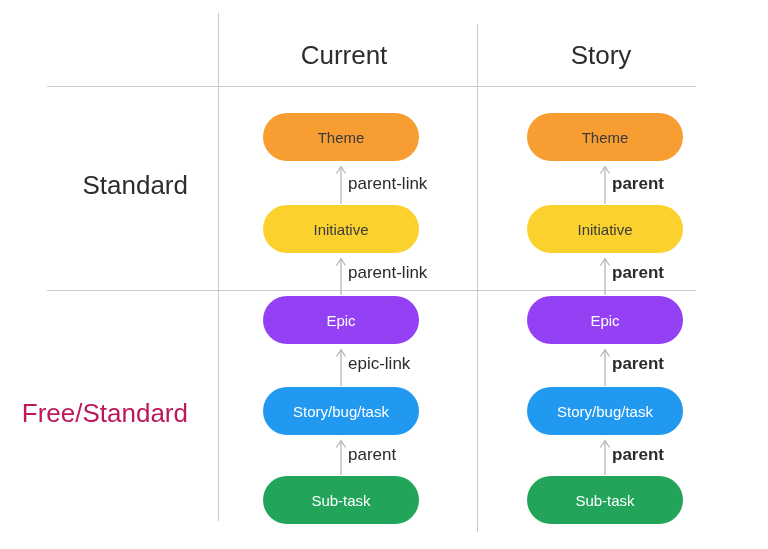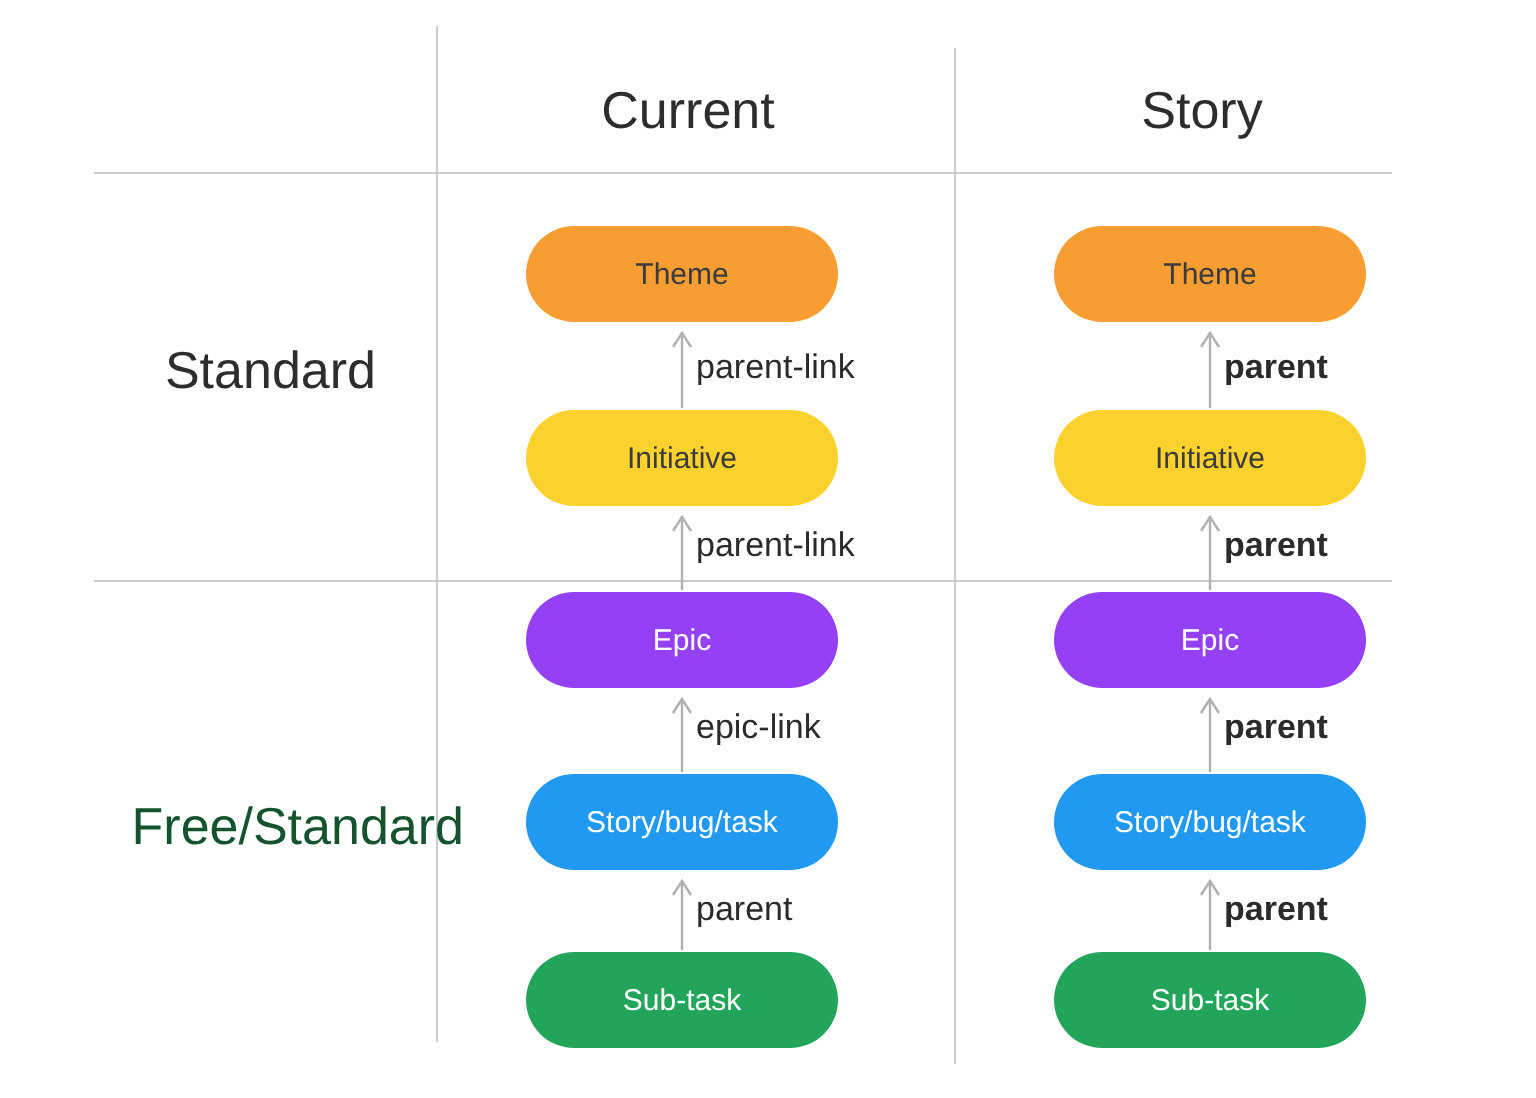--- a/index.html
+++ b/index.html
@@ -51,21 +51,21 @@
 
   <div class="gridline" style="left: 218px; top: 13px; width: 1px; height: 508px; background: rgb(203, 203, 203);"></div>
   <div class="gridline" style="left: 477px; top: 24px; width: 1px; height: 508px; background: rgb(203, 203, 203);"></div>
   <div class="gridline" style="left: 47px; top: 86px; width: 685px; height: 1px; background: rgb(203, 203, 203);"></div>
   <div class="gridline" style="left: 47px; top: 290px; width: 685px; height: 1px; background: rgb(203, 203, 203);"></div>
 
   <div class="col-header" style="left: 344px; top: 40px; color: rgb(45, 45, 45);">Current</div>
   <div class="col-header" style="left: 601px; top: 40px; color: rgb(45, 45, 45);">Story</div>
 
   <div class="row-header" style="top: 170px; color: rgb(45, 45, 45);">Standard</div>
-  <div class="row-header" style="top: 398px; color: #14532d; padding-left: 44px;">Free/Standard</div>
+  <div class="row-header" style="top: 398px; color: #be185d;">Free/Standard</div>
 
   <div class="pill" style="left: 263px; top: 113px; background: rgb(247, 157, 49); color: rgb(59, 59, 59);">Theme</div>
   <div class="pill" style="left: 263px; top: 205px; background: rgb(251, 209, 46); color: rgb(59, 59, 59);">Initiative</div>
   <div class="pill" style="left: 263px; top: 296px; background: rgb(148, 64, 244); color: rgb(255, 255, 255);">Epic</div>
   <div class="pill" style="left: 263px; top: 387px; background: rgb(33, 153, 241); color: rgb(255, 255, 255);">Story/bug/task</div>
   <div class="pill" style="left: 263px; top: 476px; background: rgb(34, 165, 91); color: rgb(255, 255, 255);">Sub-task</div>
 
   <div class="pill" style="left: 527px; top: 113px; background: rgb(247, 157, 49); color: rgb(59, 59, 59);">Theme</div>
   <div class="pill" style="left: 527px; top: 205px; background: rgb(251, 209, 46); color: rgb(59, 59, 59);">Initiative</div>
   <div class="pill" style="left: 527px; top: 296px; background: rgb(148, 64, 244); color: rgb(255, 255, 255);">Epic</div>

